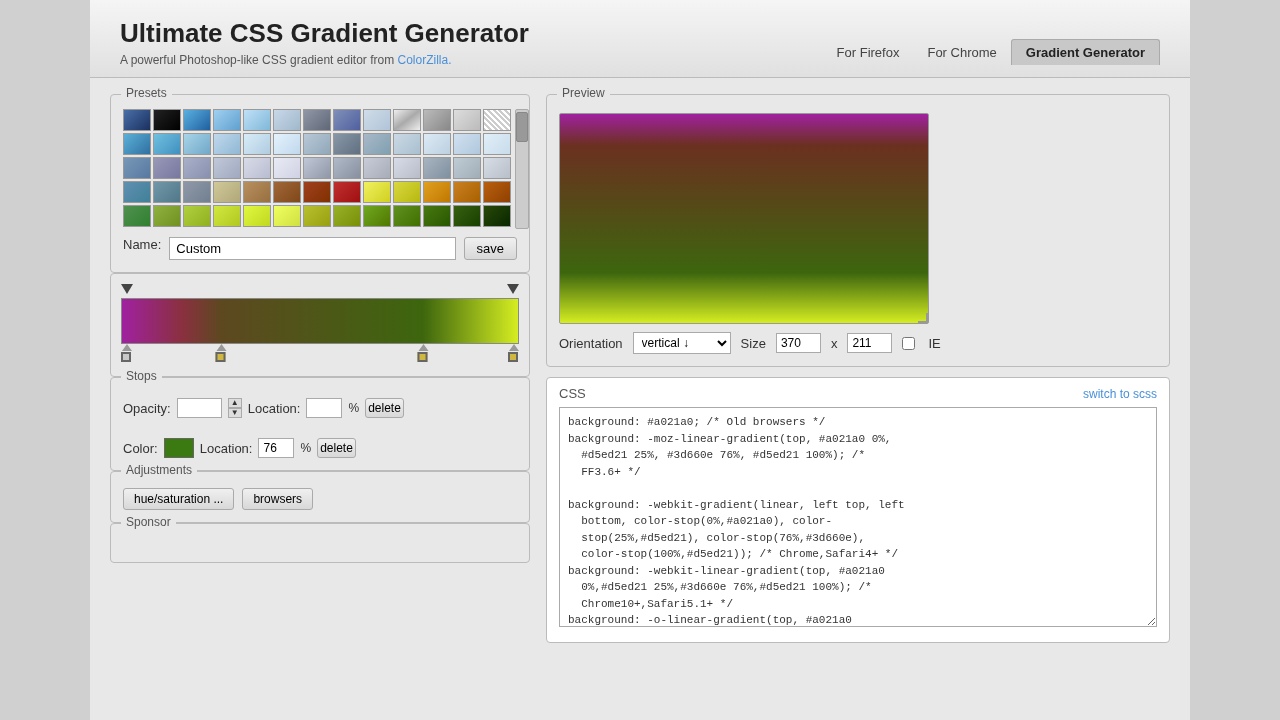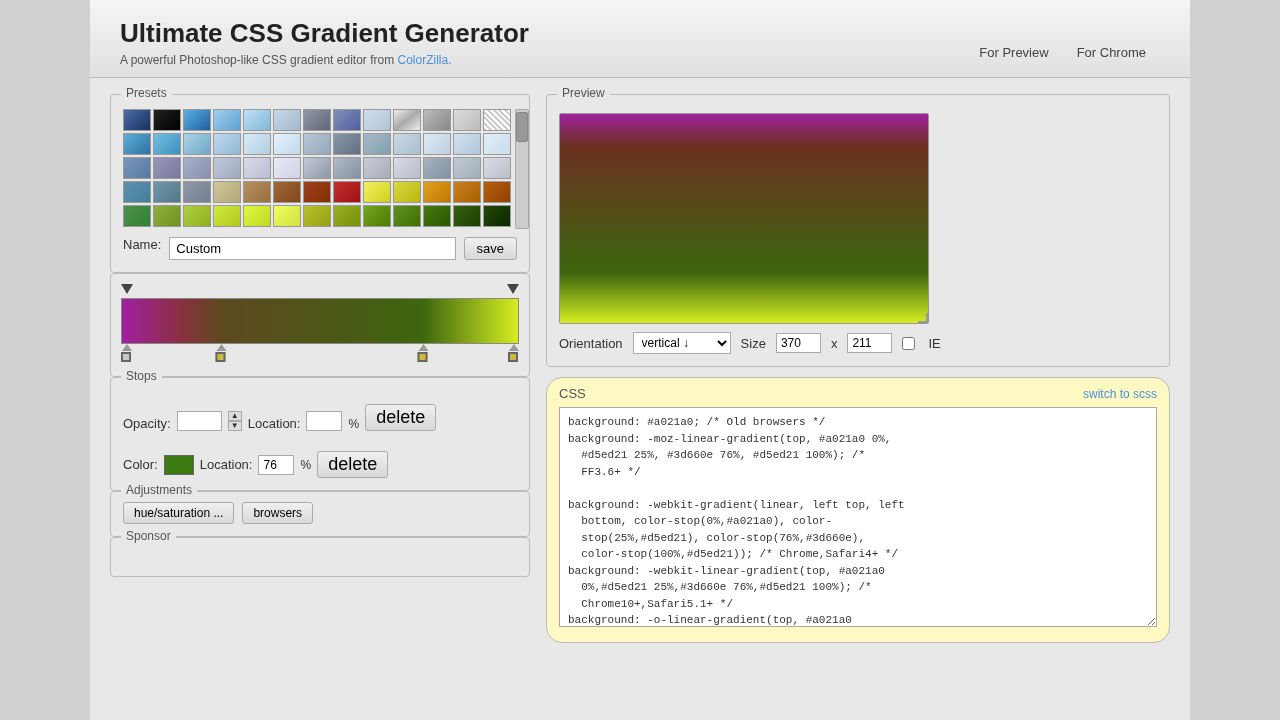--- a/index.html
+++ b/index.html
@@ -182,38 +182,39 @@
     }
     .location-input {
       width: 36px;
       padding: 2px 4px;
       border: 1px solid #aaa;
       background: #fff;
       font-size: 12px;
     }
     .percent-label { font-size: 12px; color: #333; }
     .delete-btn {
-      padding: 2px 10px;
+      padding: 2px 2px;
       background: linear-gradient(to bottom, #f0f0f0, #d8d8d8);
       border: 1px solid #aaa;
       border-radius: 3px;
       cursor: pointer;
-      font-size: 18px;
+      font-size: 12px;
     }
     .color-swatch {
       width: 30px;
       height: 20px;
       background: #3a7a10;
       border: 1px solid #666;
       cursor: pointer;
     }
     
     .adjustments-row {
       display: flex;
       gap: 8px;
+      margin-top: 6px;
     }
     .adj-btn {
       padding: 3px 10px;
       background: linear-gradient(to bottom, #f0f0f0, #d8d8d8);
       border: 1px solid #aaa;
       border-radius: 3px;
       cursor: pointer;
       font-size: 12px;
     }
     
@@ -276,23 +277,23 @@
       width: 45px;
       padding: 2px 4px;
       border: 1px solid #aaa;
       background: #fff;
       font-size: 12px;
     }
     .ie-checkbox { margin-right: 3px; }
     .ie-label { font-size: 13px; color: #333; }
     
     .css-box {
-      background: #fef9c3;
+      background: #ffffff;
       border: 1px solid #bbb;
-      border-radius: 16px;
+      border-radius: 4px;
       padding: 8px 12px 12px 12px;
       position: relative;
       flex: 1;
     }
     .css-header {
       display: flex;
       justify-content: space-between;
       align-items: center;
       margin-bottom: 6px;
     }
@@ -337,22 +338,23 @@
 
   <div class="header">
     <div class="header-left">
       <div class="site-title">Ultimate CSS Gradient Generator</div>
       <div class="site-subtitle">
         <span>A powerful Photoshop-like CSS gradient editor from</span>
         <a href="#">ColorZilla.</a>
       </div>
     </div>
     <nav class="header-nav">
-      <a class="nav-link" href="#">For Preview</a>
+      <a class="nav-link" href="#">For Firefox</a>
       <a class="nav-link" href="#">For Chrome</a>
+      <a class="nav-link active" href="#">Gradient Generator</a>
     </nav>
   </div>
 
   <div class="main-content">
 
     <div class="left-panel">
 
       <div class="section-box">
         <span class="section-title">Presets</span>
         <div class="presets-scroll-container">
@@ -469,21 +471,21 @@
           <div style="position:absolute;right:0px;">
             <div style="width:0;height:0;border-left:5px solid transparent;border-right:5px solid transparent;border-bottom:7px solid #999;margin-left:1px;"></div>
             <div style="width:10px;height:10px;border:2px solid #666;background:#d0b840;margin-top:1px;"></div>
           </div>
         </div>
       </div>
 
       <div class="section-box">
         <span class="section-title">Stops</span>
 
-        <div class="stops-row" style="margin-top:16px;align-items:flex-end;">
+        <div class="stops-row" style="margin-top:10px;">
           <span class="label-text">Opacity:</span>
           <input class="opacity-input" type="text" value="" style="">
           <div class="opacity-spin">
             <div class="spin-btn">▲</div>
             <div class="spin-btn">▼</div>
           </div>
           <span class="label-text">Location:</span>
           <input class="location-input" type="text" value="" style="">
           <span class="percent-label">%</span>
           <button class="delete-btn">delete</button>

